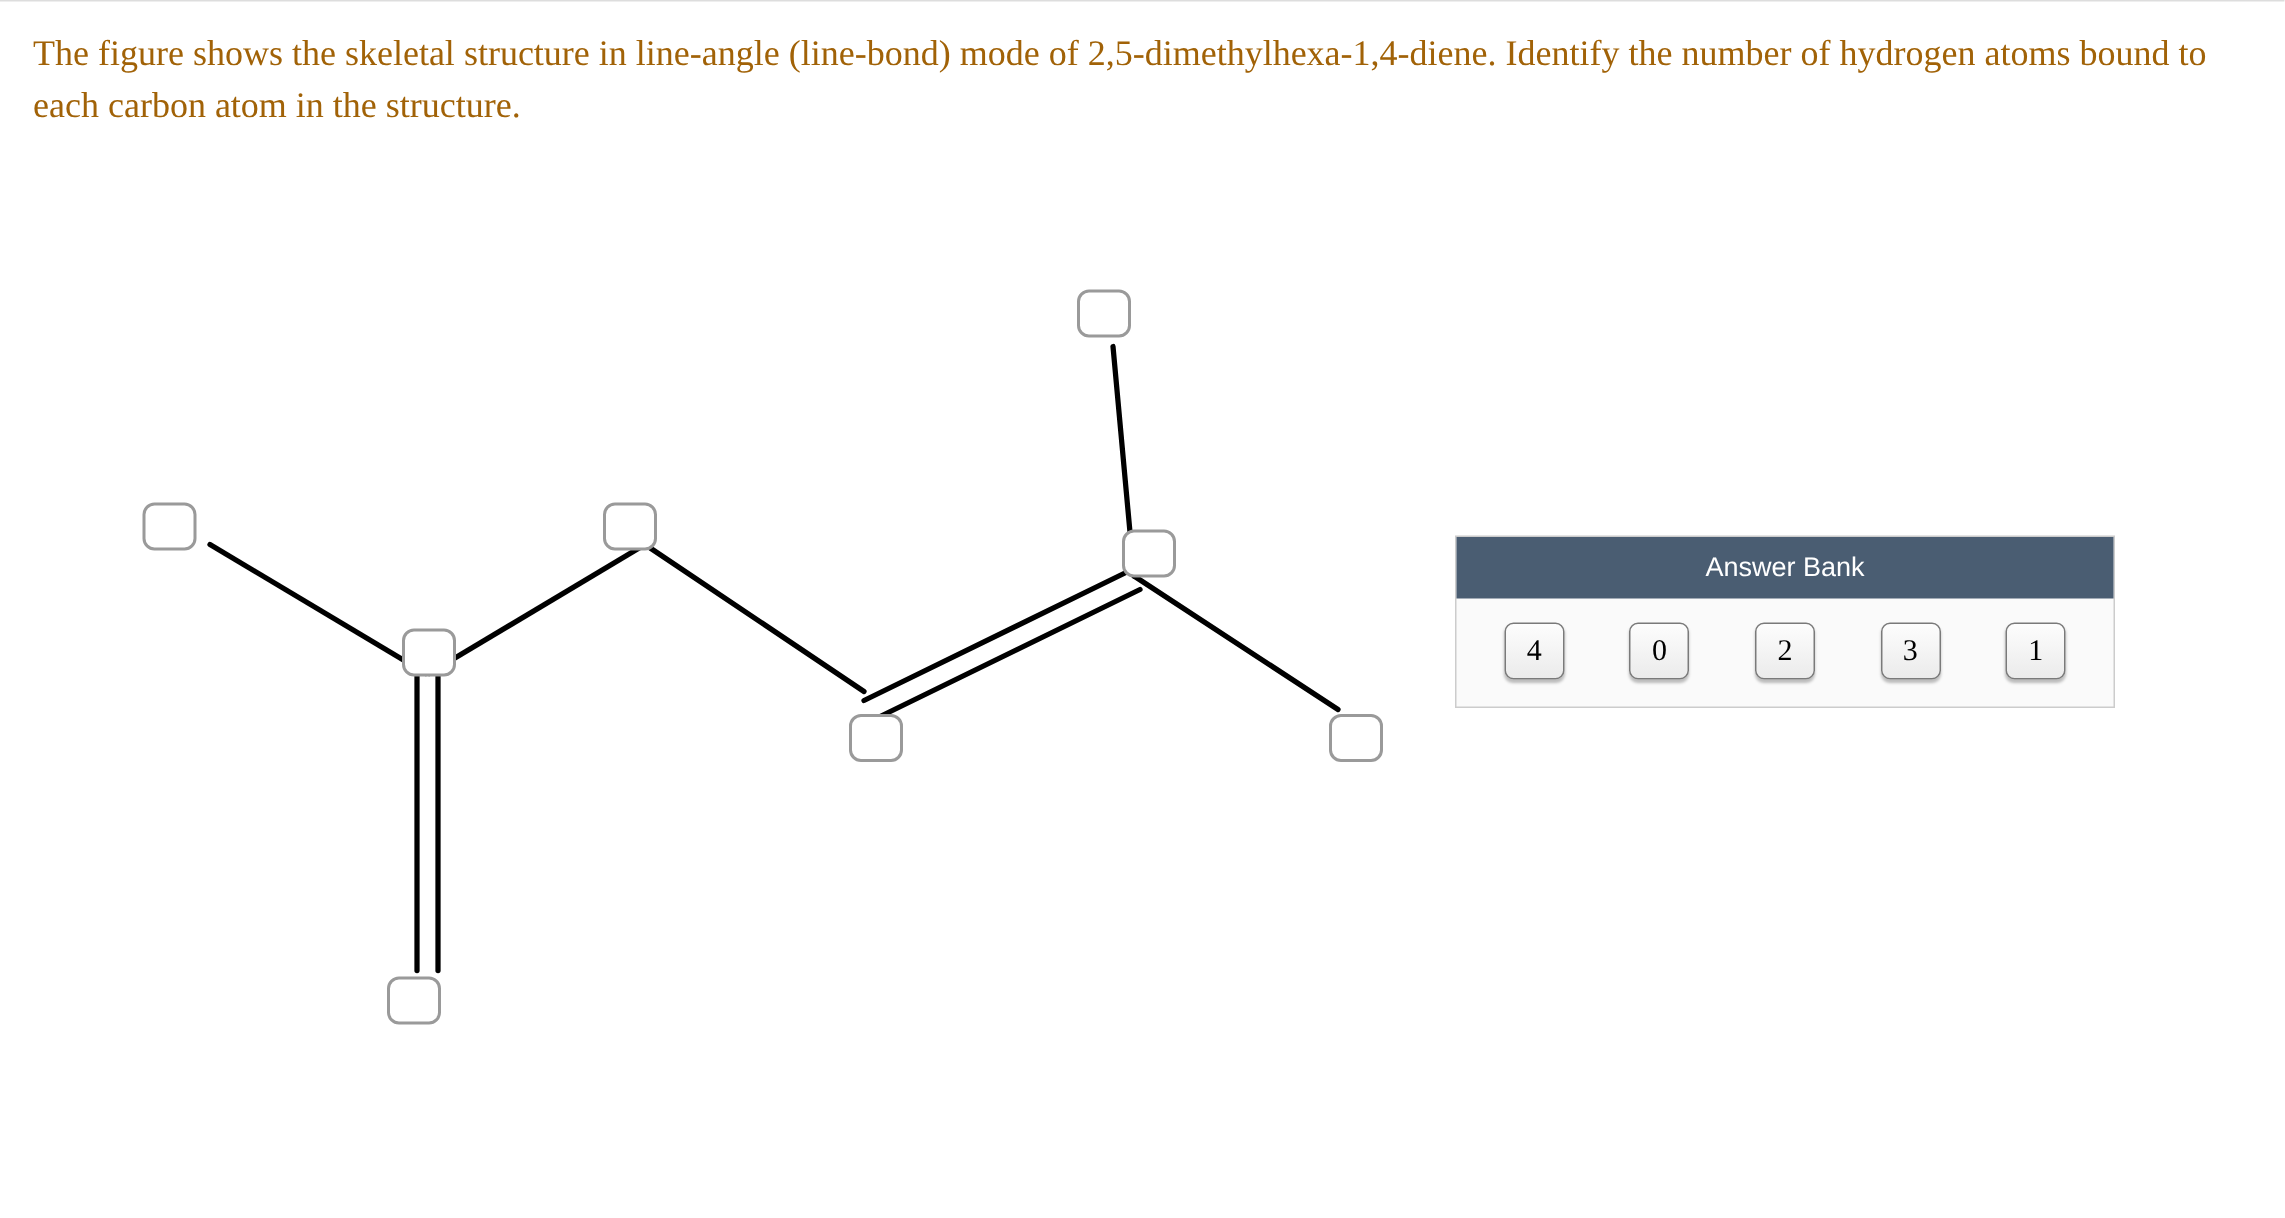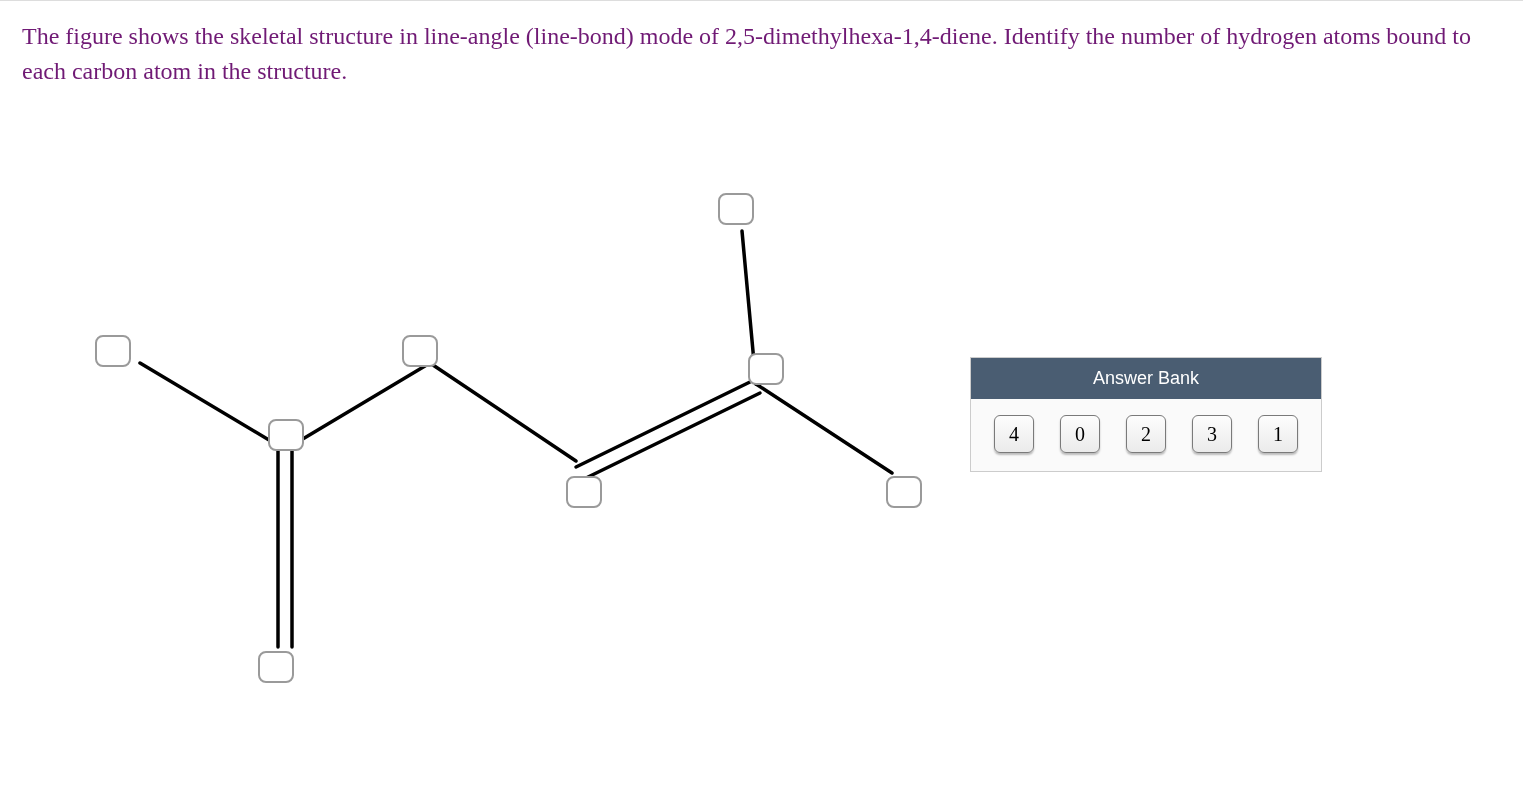--- a/index.html
+++ b/index.html
@@ -6,21 +6,21 @@
     body {
       font-family: Georgia, 'Times New Roman', serif;
       background: #fff;
       width: 1523px;
       height: 812px;
       position: relative;
       border-top: 1px solid #ddd;
     }
     .question-text {
       font-size: 24px;
-      color: #701a75;
+      color: #a16207;
       padding: 18px 22px 0 22px;
       line-height: 1.45;
     }
     .diagram-area {
       position: absolute;
       left: 60px;
       top: 170px;
       width: 900px;
       height: 560px;
     }
@@ -33,21 +33,21 @@
       width: 36px;
       height: 32px;
       border: 2px solid #9a9a9a;
       border-radius: 8px;
       background: #fff;
     }
     .answer-bank {
       position: absolute;
       left: 970px;
       top: 356px;
-      width: 352px;
+      width: 440px;
       border: 1px solid #ccc;
       background: #fafafa;
     }
     .answer-bank-header {
       background: #4a5d72;
       color: #fff;
       font-family: Arial, Helvetica, sans-serif;
       font-size: 18px;
       text-align: center;
       padding: 10px 0;

